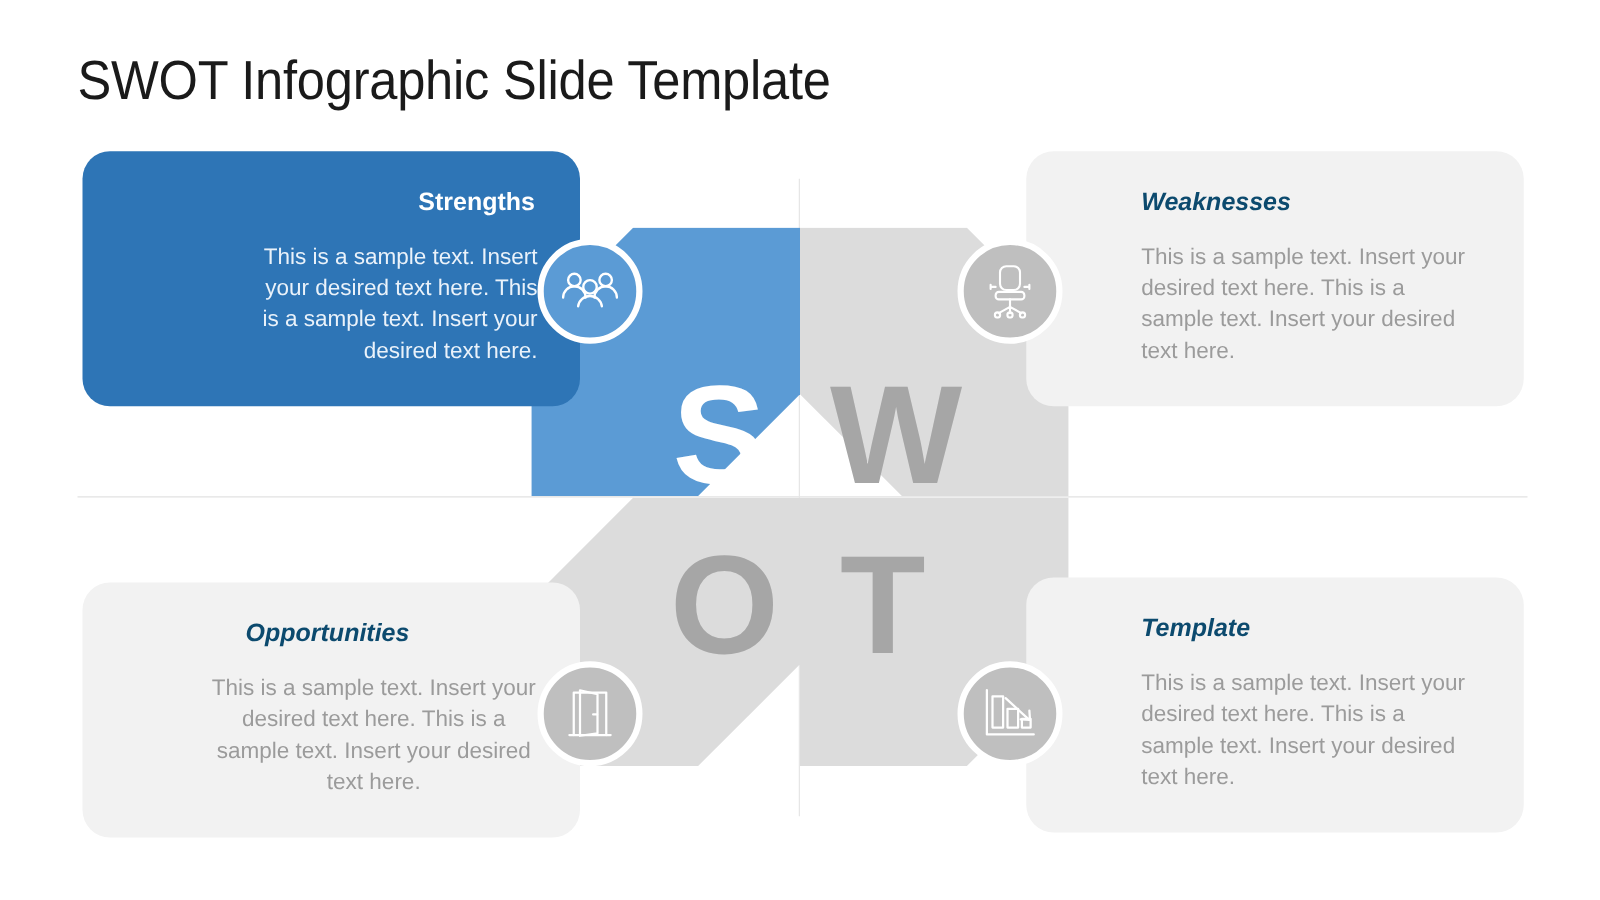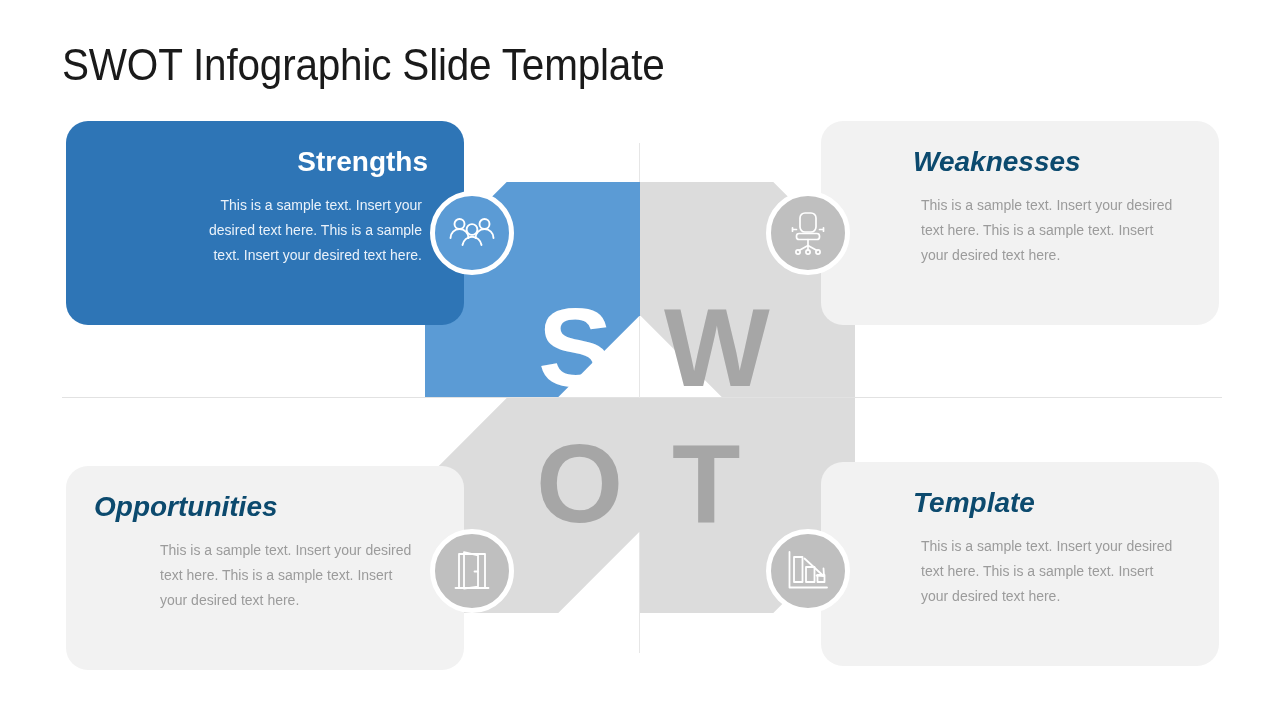--- a/index.html
+++ b/index.html
@@ -117,43 +117,43 @@
     padding: 24px 28px 0 92px;
     text-align: left;
   }
   .panel-opportunities {
     left: 66px;
     top: 466px;
     width: 398px;
     height: 204px;
     background: #f2f2f2;
     padding: 24px 34px 0 28px;
-    text-align: left;
+    text-align: center;
   }
   .panel-threats {
     left: 821px;
     top: 462px;
     width: 398px;
     height: 204px;
     background: #f2f2f2;
     padding: 24px 28px 0 92px;
     text-align: left;
   }
 
   .panel-title {
-    font-size: 28px;
+    font-size: 20px;
     font-weight: 700;
     line-height: 34px;
     margin: 0 0 14px 0;
   }
   .panel-body {
-    font-size: 14px;
+    font-size: 18px;
     line-height: 25px;
     font-weight: 400;
-    margin: 8px;
+    margin: 0;
   }
   .title-light { color: #ffffff; }
   .body-light  { color: #eaf2fa; }
   .title-grey  { color: #0c4a6e; font-style: italic; }
   .body-grey   { color: #9b9b9b; }
 
   .panel-strengths .panel-body { width: 226px; margin-left: auto; }
   .panel-opportunities .panel-body { width: 262px; margin-left: auto; }
   .panel-weaknesses .panel-body { width: 262px; }
   .panel-threats .panel-body { width: 262px; }

